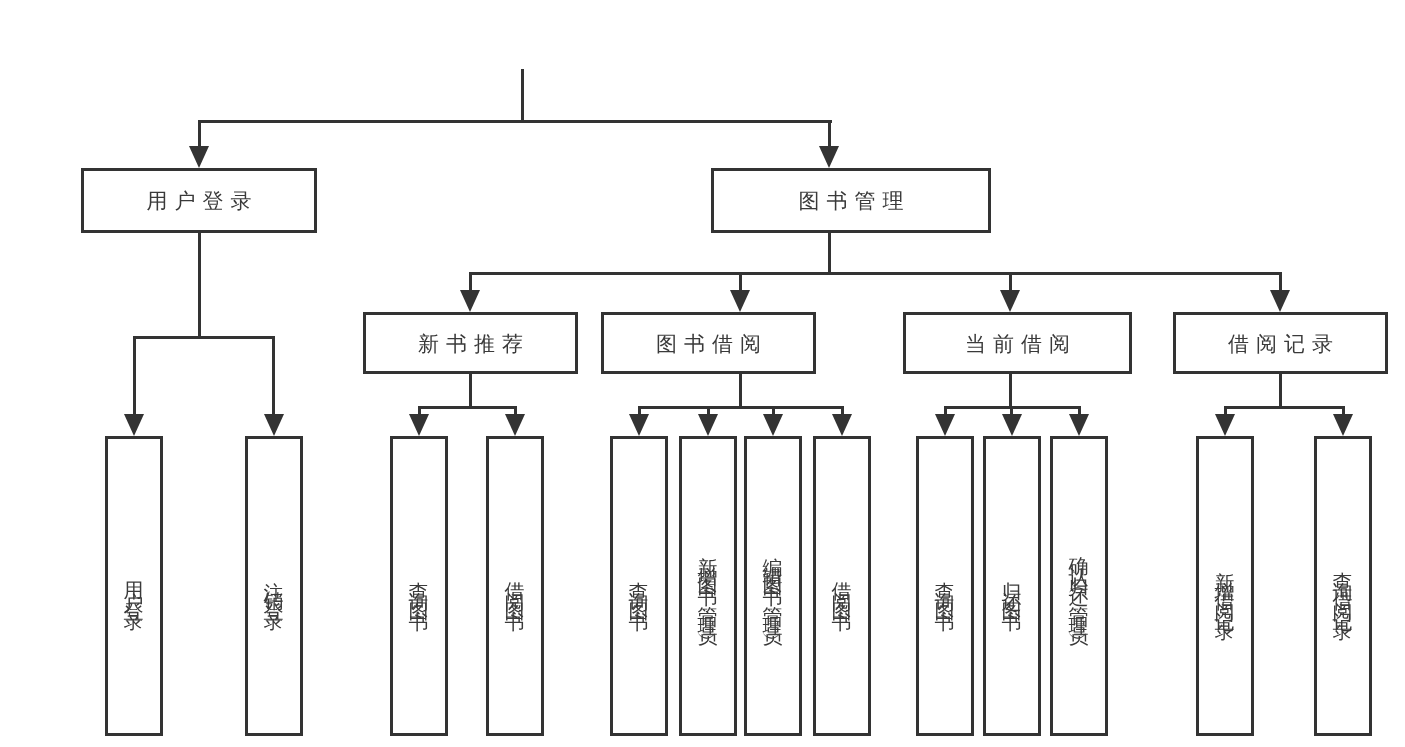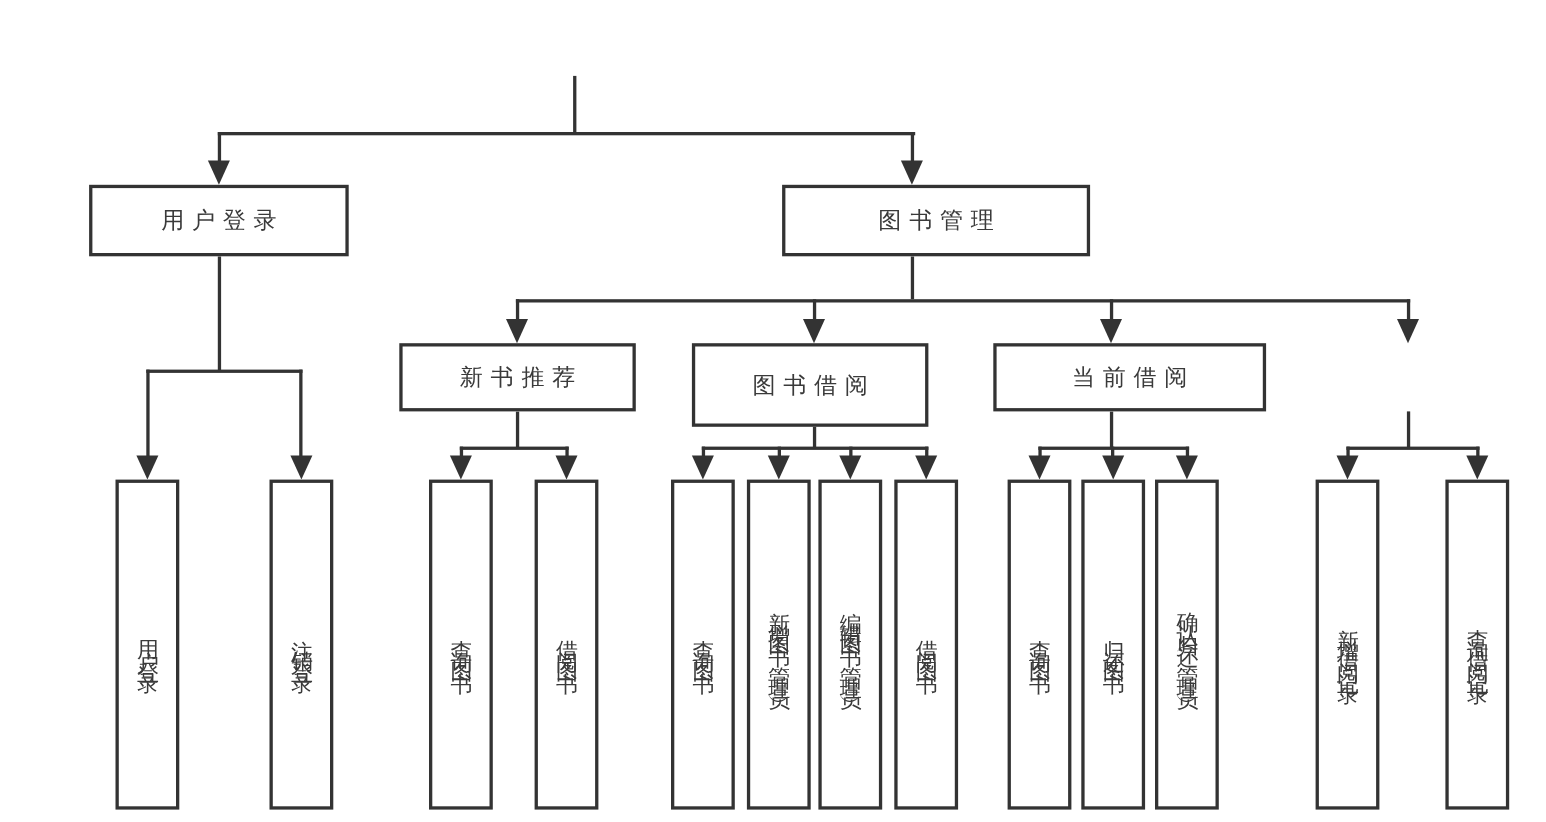--- a/index.html
+++ b/index.html
@@ -107,25 +107,28 @@
   <div class="box" style="left:81px;top:168px;width:236px;height:65px">
     <span class="hlabel">用户登录</span>
   </div>
   <div class="box" style="left:711px;top:168px;width:280px;height:65px">
     <span class="hlabel">图书管理</span>
   </div>
 
   <div class="box" style="left:363px;top:312px;width:215px;height:62px">
     <span class="hlabel">新书推荐</span>
   </div>
-  <div class="box" style="left:629px;top:312px;width:215px;height:76px">
+  <div class="box" style="left:601px;top:312px;width:215px;height:62px">
     <span class="hlabel">图书借阅</span>
   </div>
-  <div class="box" style="left:903px;top:312px;width:248px;height:62px">
+  <div class="box" style="left:903px;top:312px;width:229px;height:62px">
     <span class="hlabel">当前借阅</span>
+  </div>
+  <div class="box" style="left:1173px;top:312px;width:215px;height:62px">
+    <span class="hlabel">借阅记录</span>
   </div>
 
   <div class="box" style="left:105px;top:436px;width:58px;height:300px">
     <span class="vlabel">用户登录</span>
   </div>
   <div class="box" style="left:245px;top:436px;width:58px;height:300px">
     <span class="vlabel">注销登录</span>
   </div>
 
   <div class="box" style="left:390px;top:436px;width:58px;height:300px">

